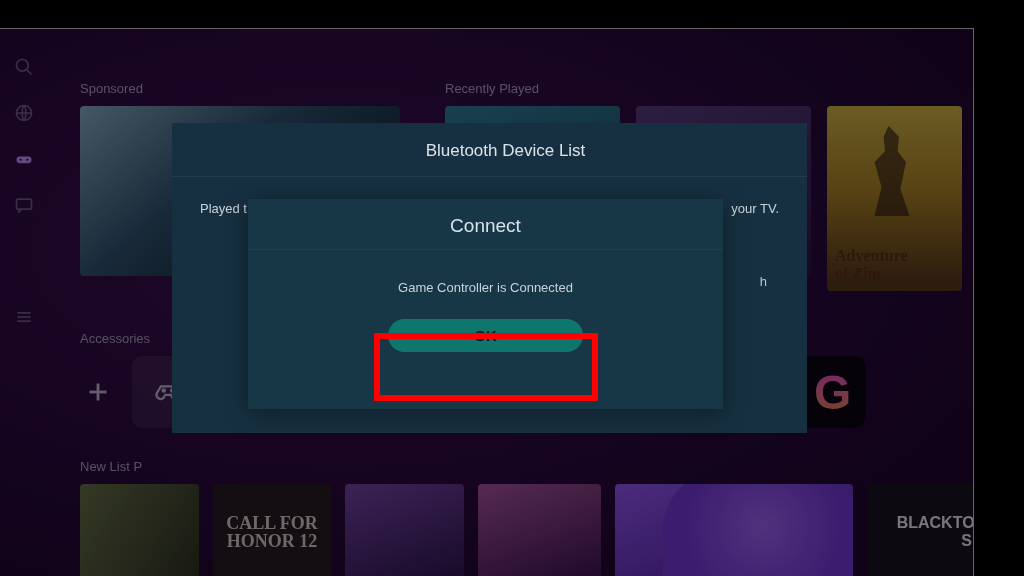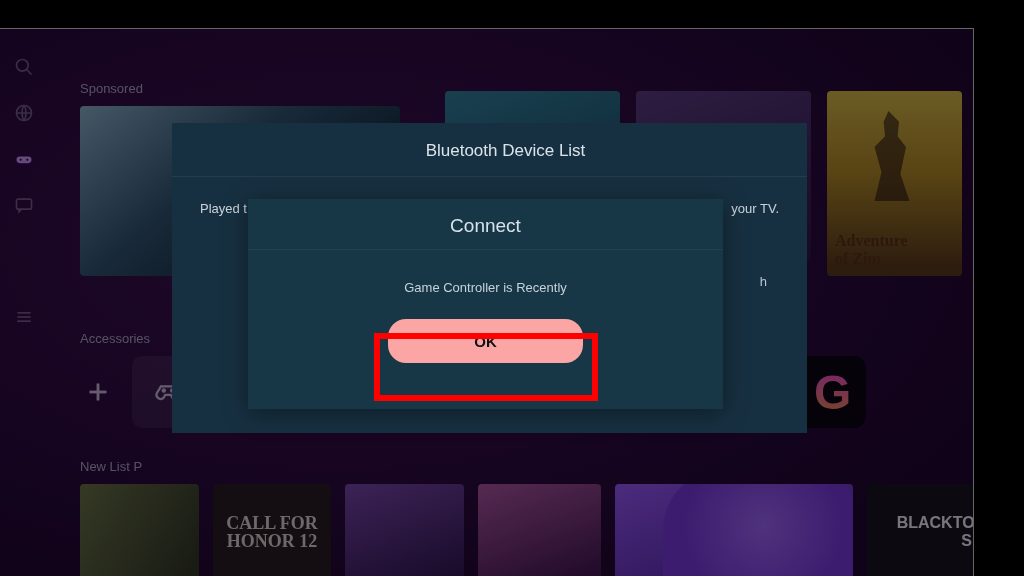--- a/index.html
+++ b/index.html
@@ -167,22 +167,22 @@
     box-shadow: 0 4px 24px rgba(0,0,0,0.4);
   }
   .modal-inner-title {
     text-align: center; padding: 16px 0 12px;
     font-size: 19px;
   }
   .modal-inner-hr { height: 1px; background: rgba(255,255,255,0.05); }
   .modal-inner-msg { text-align: center; font-size: 13px; padding: 30px 0 24px; color: #c6d3db; }
   .ok-wrap { display: flex; justify-content: center; }
   .ok-button {
-    width: 195px; height: 44px;
-    background: #fca5a5; color: #111;
+    width: 195px; height: 33px;
+    background: #0f766e; color: #111;
     border: none; border-radius: 18px;
     font-size: 15px; font-weight: 600;
     cursor: pointer;
   }
   .ok-highlight {
     position: absolute;
     left: 374px; top: 304px;
     width: 224px; height: 68px;
     border: 6px solid #ff0000;
     z-index: 40;
@@ -230,20 +230,21 @@
     </div>
   </div>
 
   <div class="content">
     <div class="sponsored-sec">
       <div class="section-title">Sponsored</div>
       <div class="sponsored-tile"></div>
     </div>
 
     <div class="recently-sec">
+      <div class="section-title">Recently Played</div>
       <div class="recent-row">
         <div class="recent-tile"></div>
         <div class="recent-tile" style="background:linear-gradient(160deg,#5a3d7a,#28123d);"></div>
         <div class="poster-tile">
           <div class="silhouette"></div>
           <span>Adventure</span>
           <span>of Zim</span>
         </div>
       </div>
     </div>
@@ -307,21 +308,21 @@
       <span>your TV.</span>
     </div>
     <div class="modal-outer-row" style="justify-content:flex-end; padding-top:58px;">
       <span>h</span>
     </div>
   </div>
 
   <div class="modal-inner">
     <div class="modal-inner-title">Connect</div>
     <div class="modal-inner-hr"></div>
-    <div class="modal-inner-msg">Game Controller is Recently</div>
+    <div class="modal-inner-msg">Game Controller is Connected</div>
     <div class="ok-wrap">
       <button class="ok-button">OK</button>
     </div>
   </div>
 
   <div class="ok-highlight"></div>
 
 </div>
 
 </body></html>

